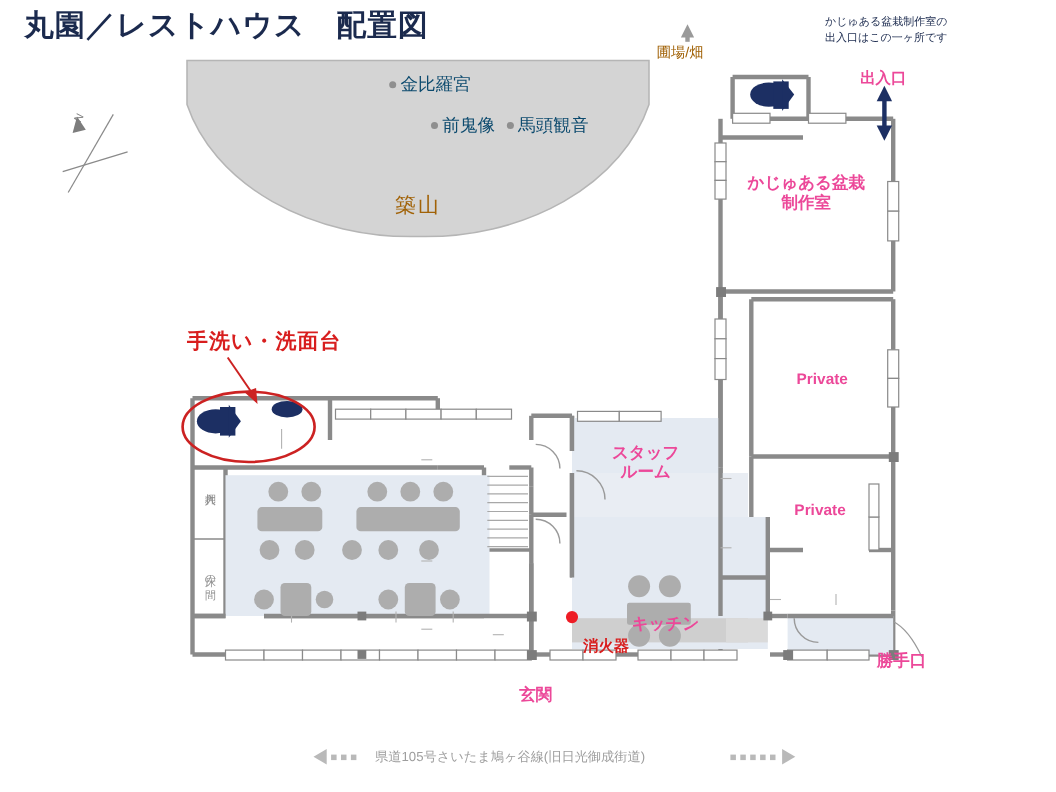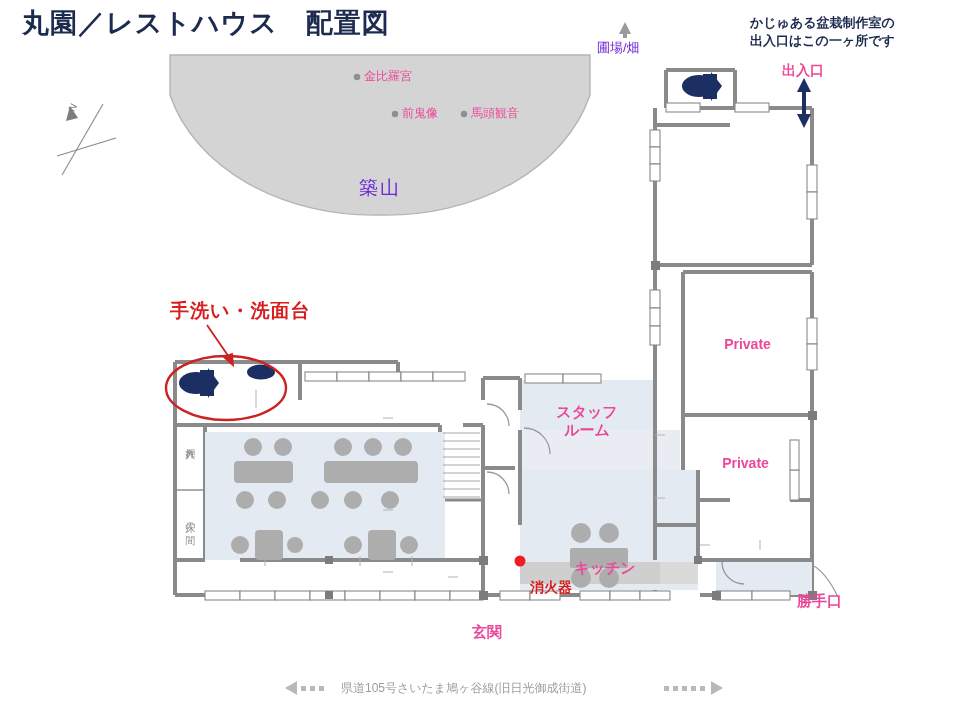--- a/index.html
+++ b/index.html
@@ -7,31 +7,31 @@
     width:960px;height:720px;background:#ffffff;overflow:hidden;
     font-family:"Liberation Sans","DejaVu Sans",sans-serif;
     -webkit-font-smoothing:antialiased;
   }
   #page{position:relative;width:960px;height:720px;}
   #page svg{position:absolute;left:0;top:0;}
 
   
   .lbl{position:absolute;white-space:pre;line-height:1.18;}
   .navy{color:#ec4899;font-weight:bold;}
-  .grey{color:#6d28d9;}
+  .grey{color:#a16207;}
   .red{color:#d81e1e;font-weight:bold;}
 
   #title{left:22px;top:8px;font-size:27px;letter-spacing:1px;color:#1b2a4e;font-weight:bold;}
 
   .room{font-size:15px;text-align:center;}
   .room.sm{font-size:14px;}
-  .gardenpt{font-size:12px;color:#ec4899;}
+  .gardenpt{font-size:16px;color:#0c4a6e;}
   .vert{writing-mode:vertical-rl;text-orientation:upright;font-size:10px;color:#8f8f8f;letter-spacing:1px;}
   .roadlbl{font-size:12px;color:#9d9d9d;letter-spacing:0px;}
-  .note{font-size:13px;color:#1b2a4e;font-weight:bold;line-height:1.35;}
+  .note{font-size:10px;color:#1b2a4e;font-weight:normal;line-height:1.35;}
   .compassN{font-size:10px;color:#7d7d7d;transform:rotate(-62deg);transform-origin:left top;}
 </style>
 </head>
 <body>
 
 <div id="page">
 
   <svg width="960" height="720" viewBox="0 0 960 720">
     <defs>
       <clipPath id="gardenClip">
@@ -348,20 +348,22 @@
   <div class="lbl gardenpt" style="left:402px;top:106px;text-align:right;">前鬼像</div>
   <div class="lbl gardenpt" style="left:471px;top:106px;">馬頭観音</div>
   <div class="lbl grey" style="left:359px;top:177px;font-size:19px;letter-spacing:2px;">築山</div>
 
   <div class="lbl note" style="left:750px;top:14px;">かじゅある盆栽制作室の
 出入口はこの一ヶ所です</div>
   <div class="lbl navy" style="left:782px;top:62px;font-size:14px;">出入口</div>
 
   <div class="lbl red" style="left:170px;top:300px;font-size:19px;letter-spacing:1px;">手洗い・洗面台</div>
 
+  <div class="lbl navy room" style="left:673px;top:158px;width:120px;">かじゅある盆栽
+制作室</div>
   <div class="lbl navy room sm" style="left:690px;top:336px;width:115px;">Private</div>
   <div class="lbl navy room sm" style="left:688px;top:455px;width:115px;">Private</div>
   <div class="lbl navy room" style="left:528px;top:403px;width:118px;">スタッフ
 ルーム</div>
   <div class="lbl navy room" style="left:565px;top:531px;width:80px;margin-top:28px;">キッチン</div>
 
   <div class="lbl vert" style="left:184px;top:440px;">押入れ</div>
   <div class="lbl vert" style="left:184px;top:515px;">床の間</div>
 
   <div class="lbl red" style="left:530px;top:579px;font-size:14px;">消火器</div>

